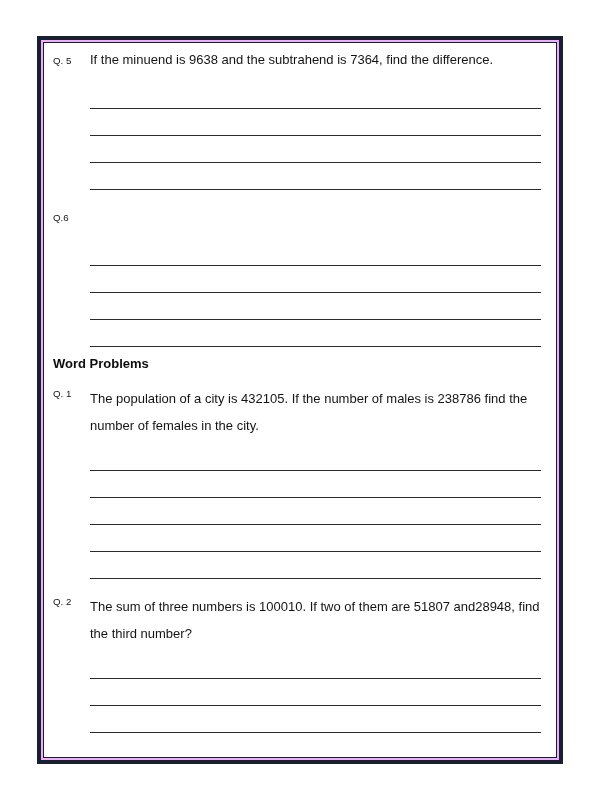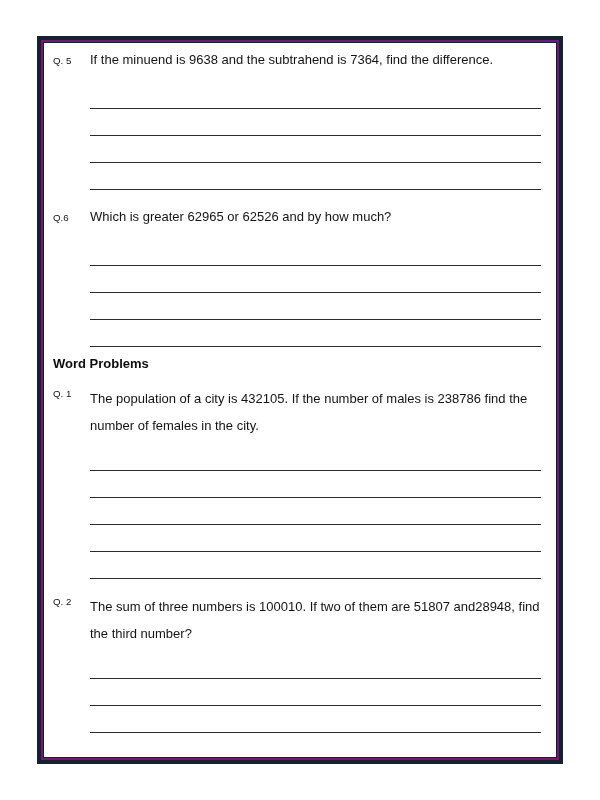--- a/index.html
+++ b/index.html
@@ -17,21 +17,21 @@
 
   
   .page {
     position: absolute;
     left: 37px;
     top: 36px;
     width: 526px;
     height: 728px;
     box-sizing: border-box;
     border: 4px solid #16202f;
-    background: #701a75;
+    background: #f0abfc;
   }
   .page-inner {
     position: absolute;
     left: 2px;
     top: 2px;
     right: 2px;
     bottom: 2px;
     box-sizing: border-box;
     border: 1px solid #16202f;
     background: #ffffff;
@@ -113,21 +113,20 @@
           <div class="aline"></div>
           <div class="aline"></div>
         </div>
       </div>
 
       <div class="gap-lg"></div>
 
       <div class="qblock">
         <div class="qrow">
           <div class="qlabel">Q.6</div>
-          <div class="qtext single">Which is greater 62965 or 62526 and by how much?</div>
         </div>
         <div class="gap-md"></div>
         <div class="lines">
           <div class="aline"></div>
           <div class="aline"></div>
           <div class="aline"></div>
           <div class="aline"></div>
         </div>
       </div>
 

